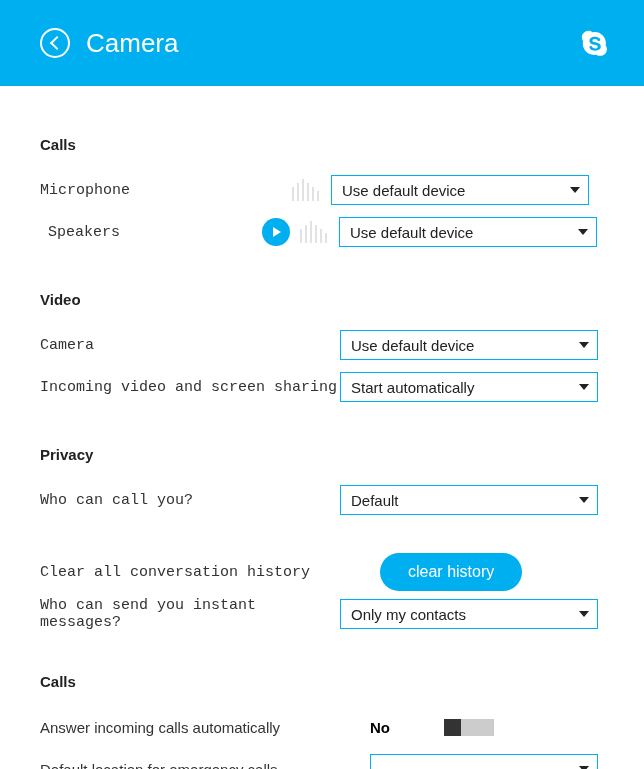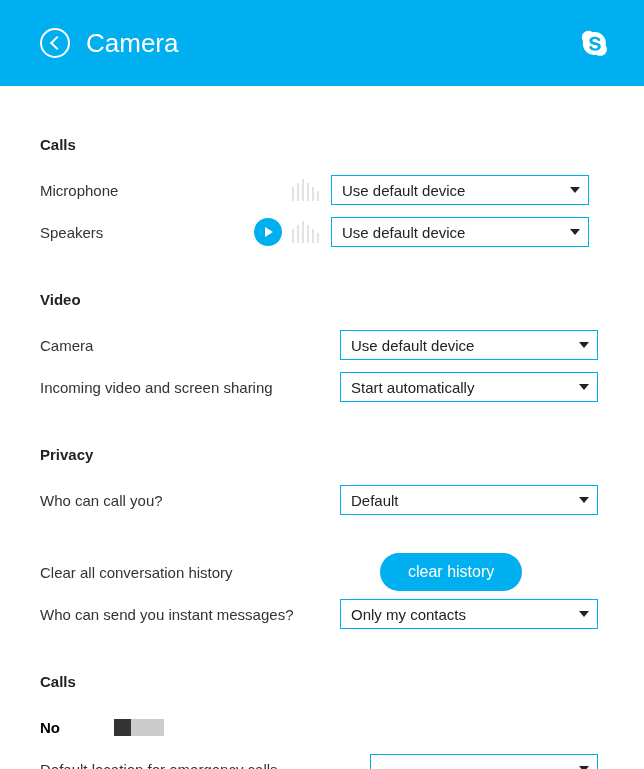--- a/index.html
+++ b/index.html
@@ -62,20 +62,21 @@
     }
     .row {
       display: flex;
       align-items: center;
       height: 42px;
     }
     .row-label {
       width: 300px;
       font-size: 15px;
       color: #333;
+      font-family: Liberation Mono, monospace;
     }
     .controls-col {
       display: flex;
       align-items: center;
       flex: 1;
     }
     .play-btn {
       width: 28px;
       height: 28px;
       background: #00aff0;
@@ -212,21 +213,21 @@
           <div class="bar" style="height:14px"></div>
           <div class="bar" style="height:10px"></div>
         </div>
         <div class="dropdown">
           <span>Use default device</span>
           <div class="chev"></div>
         </div>
       </div>
     </div>
     <div class="row">
-      <div class="row-label" style="width:214px;">Speakers</div>
+      <div class="row-label" style="width:214px;margin-left:8px;">Speakers</div>
       <div class="controls-col">
         <div class="play-btn">
           <div class="play-tri"></div>
         </div>
         <div class="eq">
           <div class="bar" style="height:14px"></div>
           <div class="bar" style="height:18px"></div>
           <div class="bar" style="height:22px"></div>
           <div class="bar" style="height:18px"></div>
           <div class="bar" style="height:14px"></div>
@@ -276,20 +277,21 @@
       <div class="dropdown">
         <span>Only my contacts</span>
         <div class="chev"></div>
       </div>
     </div>
   </div>
 
   <div class="section">
     <div class="section-title">Calls</div>
     <div class="calls-row">
+      <div class="calls-label">Answer incoming calls automatically</div>
       <div class="calls-control toggle-wrap">
         <span class="toggle-label">No</span>
         <div class="toggle">
           <div class="knob"></div>
         </div>
       </div>
     </div>
     <div class="calls-row">
       <div class="calls-label">Default location for emergency calls</div>
       <div class="calls-control">

